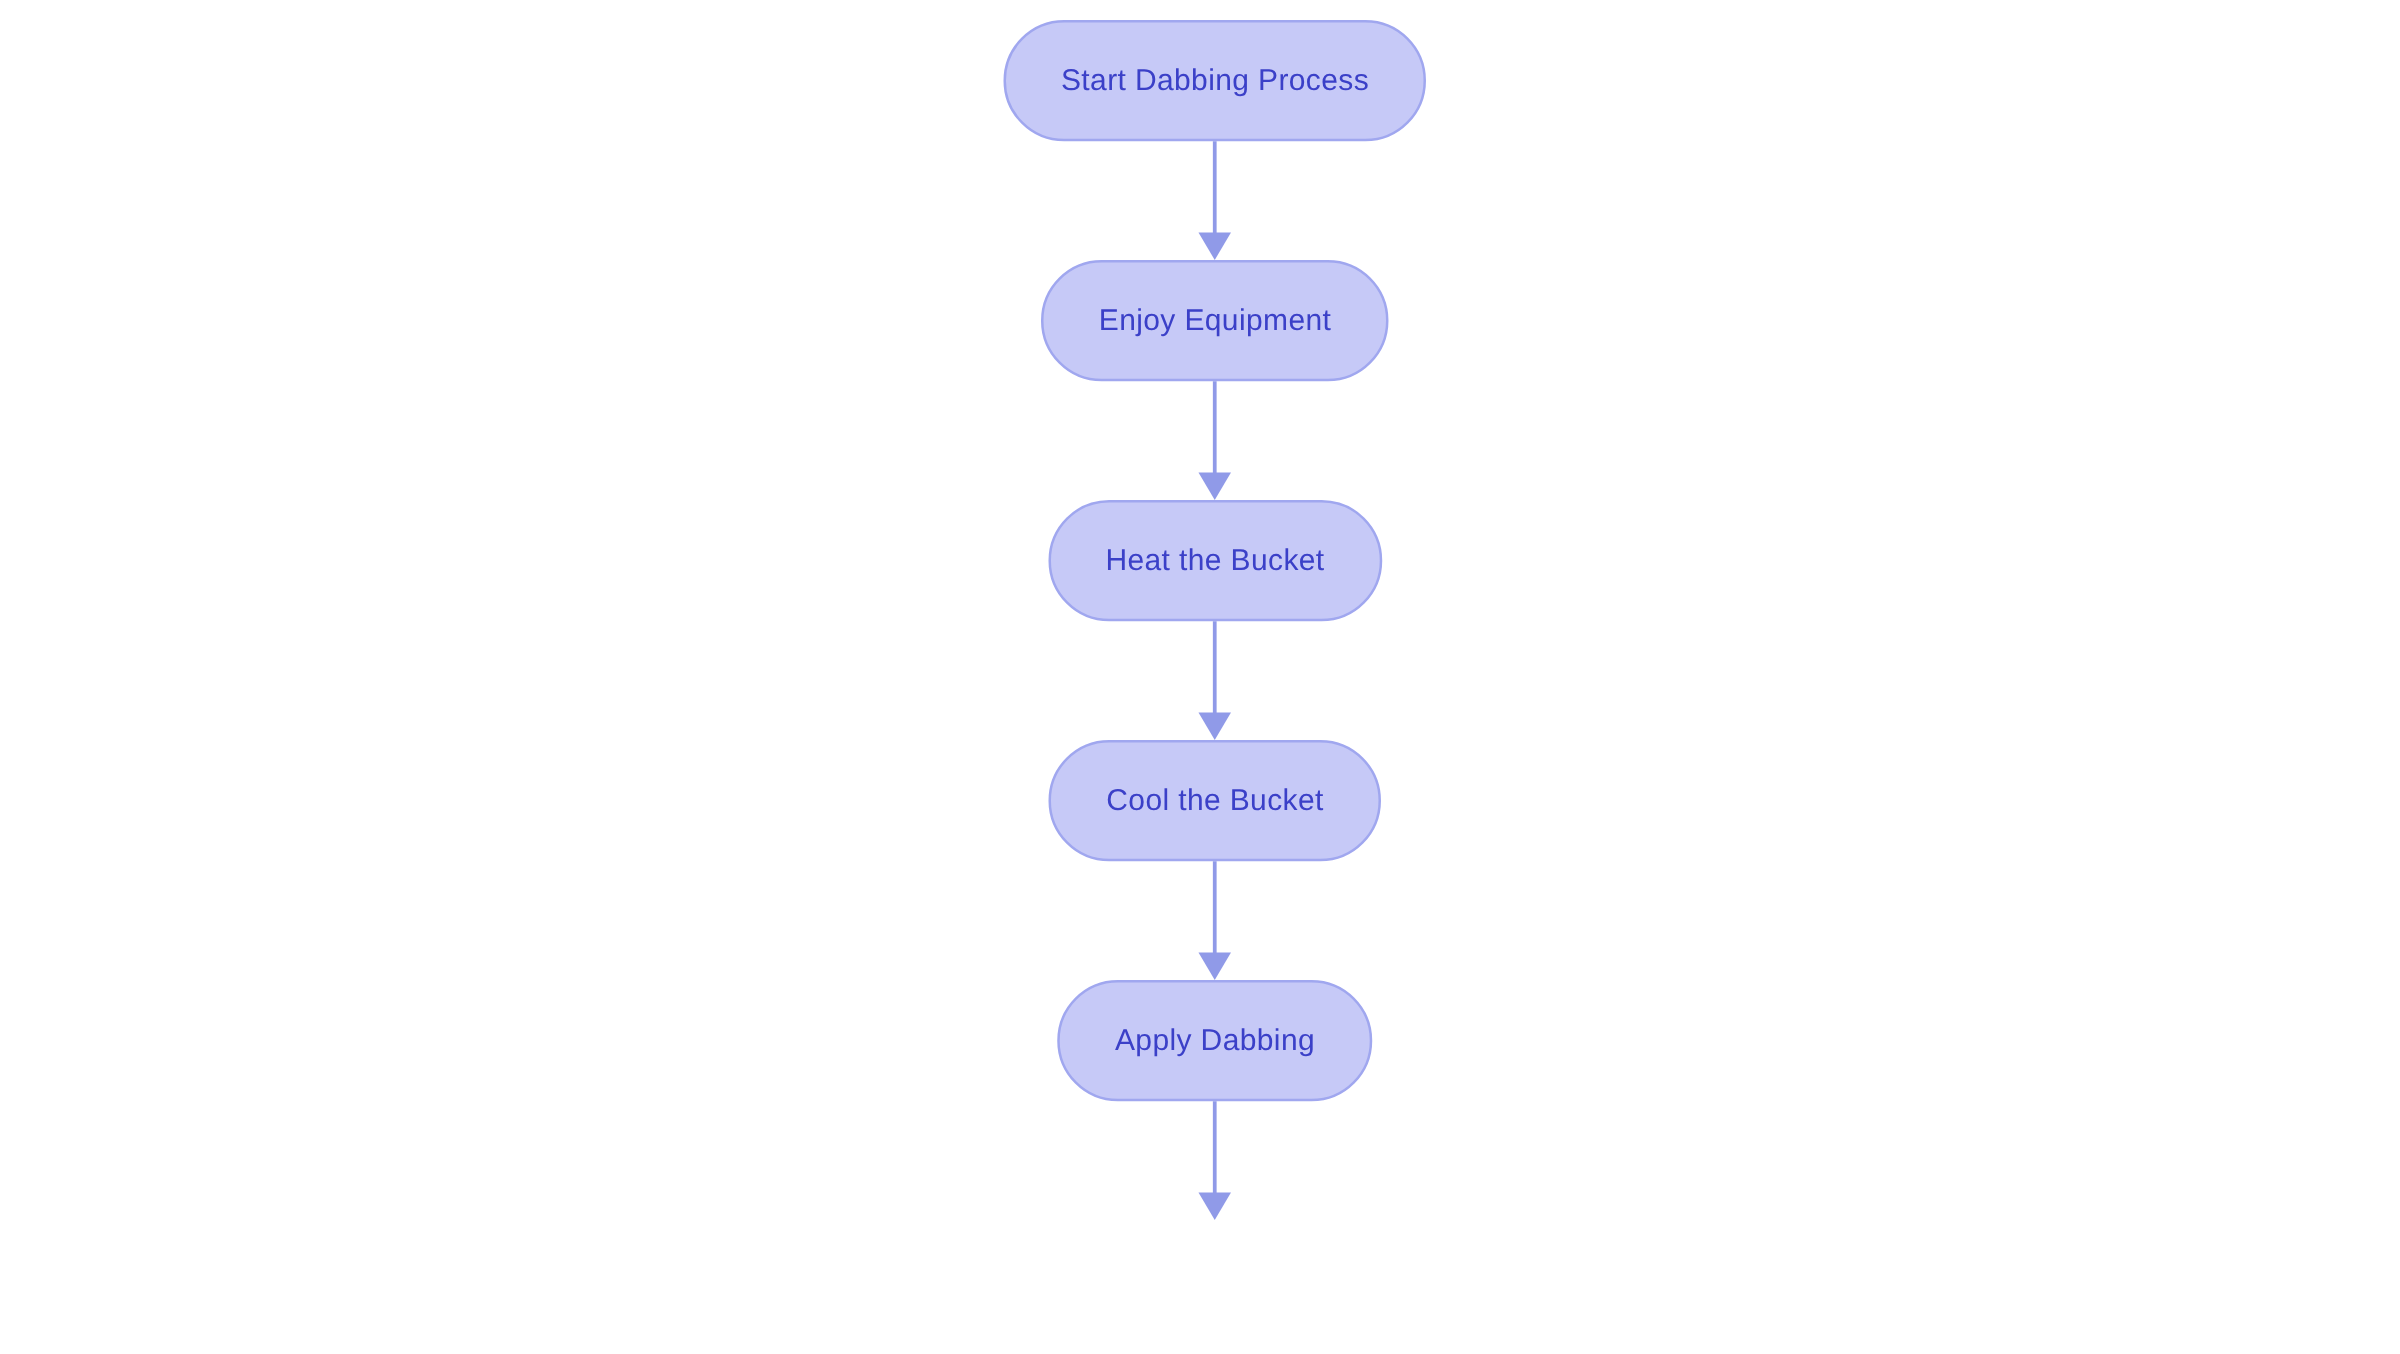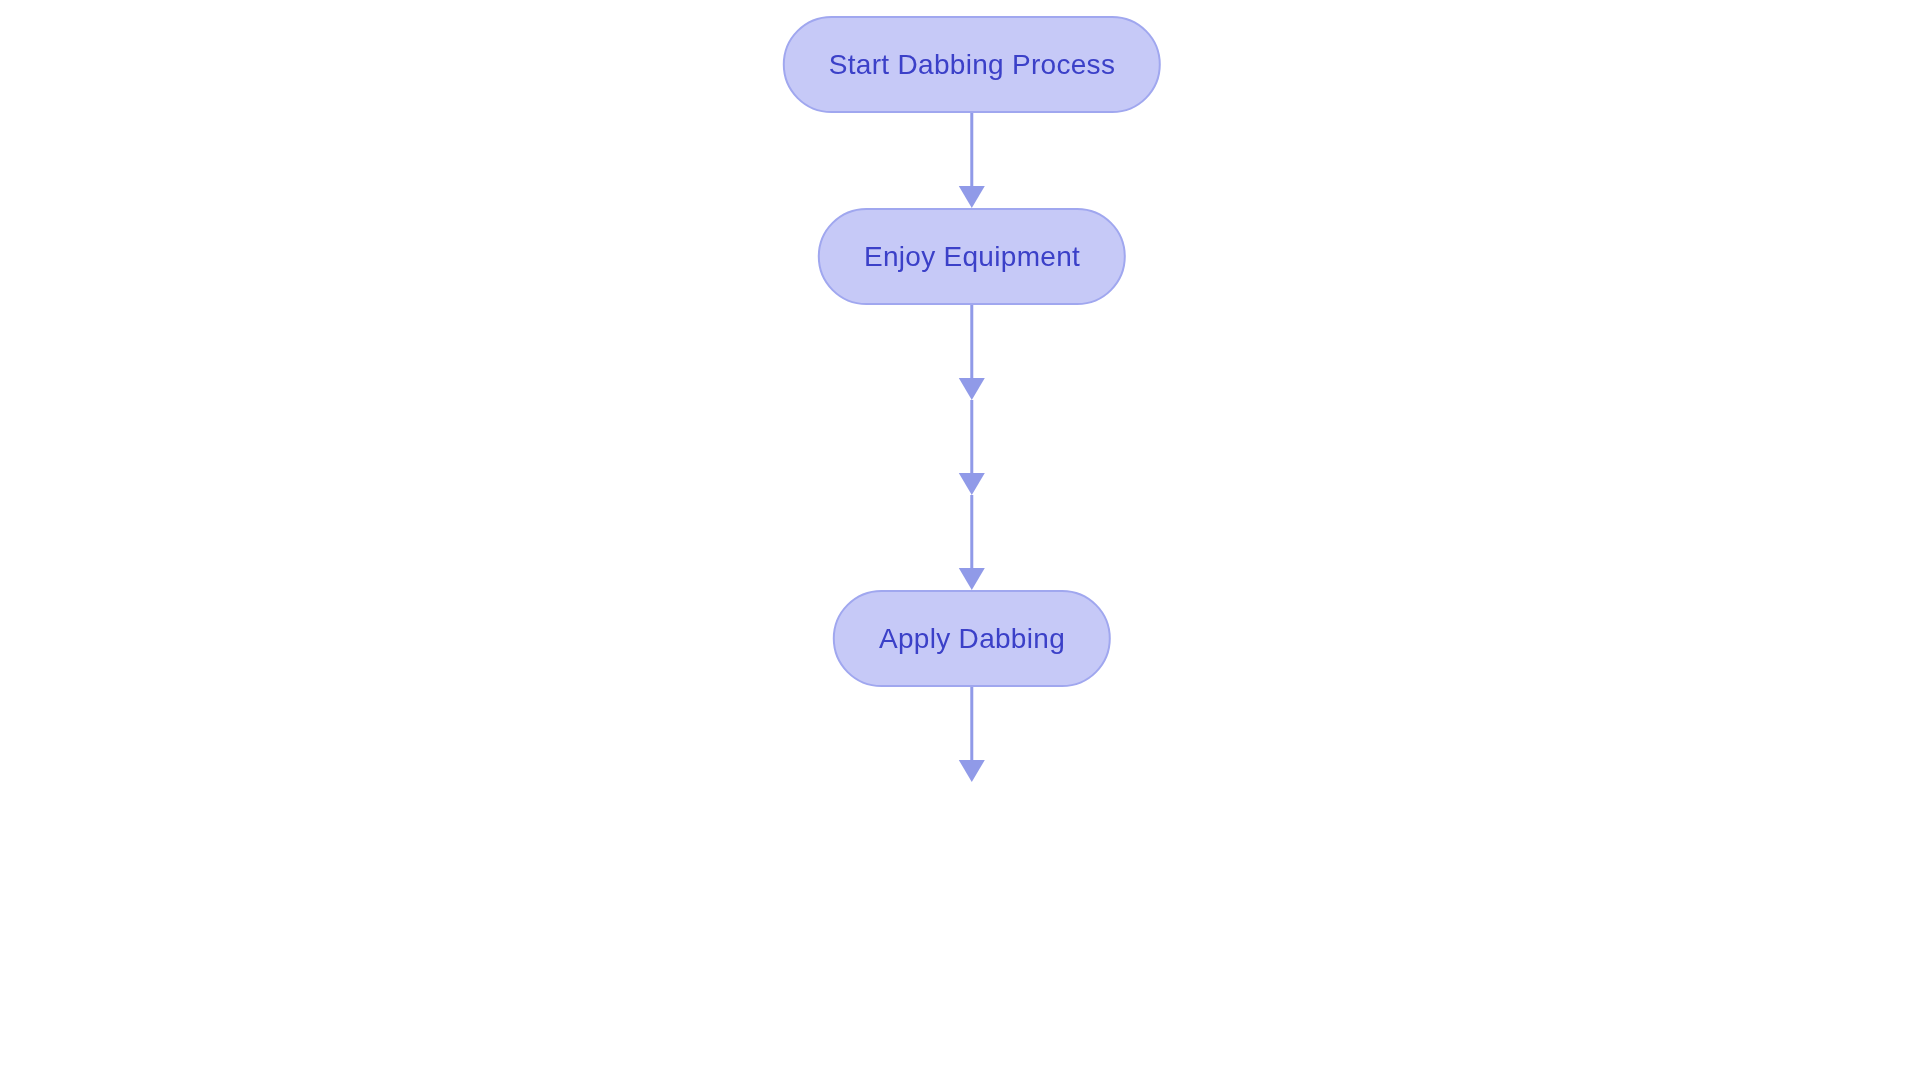--- a/index.html
+++ b/index.html
@@ -31,21 +31,21 @@
     box-sizing: border-box;
     height: 97px;
     padding: 0 44px;
     display: flex;
     align-items: center;
     justify-content: center;
     border-radius: 49px;
     background: var(--node_fill, #c6c9f7);
     border: 2px solid var(--node_border, #a0a7ef);
     color: var(--node_text, #3b40c8);
-    font-size: 28px;
+    font-size: 24px;
     letter-spacing: 0.3px;
     white-space: nowrap;
   }
   
   .arrow {
     position: relative;
     width: 28px;
     height: 95px;
     flex: 0 0 auto;
   }
@@ -83,26 +83,28 @@
       <div class="head"></div>
     </div>
 
     <div class="node">Enjoy Equipment</div>
 
     <div class="arrow">
       <div class="shaft"></div>
       <div class="head"></div>
     </div>
 
+    <div class="node">Heat the Bucket</div>
 
     <div class="arrow">
       <div class="shaft"></div>
       <div class="head"></div>
     </div>
 
+    <div class="node">Cool the Bucket</div>
 
     <div class="arrow">
       <div class="shaft"></div>
       <div class="head"></div>
     </div>
 
     <div class="node">Apply Dabbing</div>
 
     <div class="arrow">
       <div class="shaft"></div>

